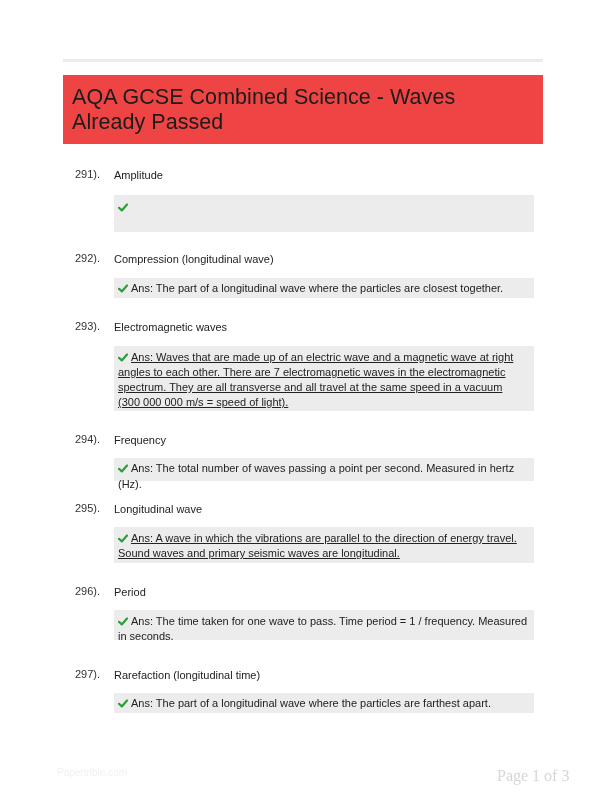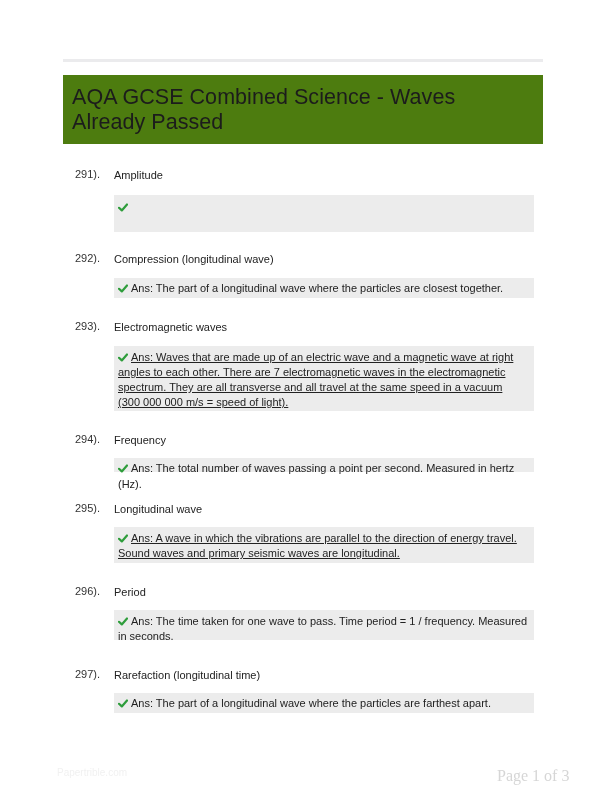--- a/index.html
+++ b/index.html
@@ -22,21 +22,21 @@
       width: 480px;
       height: 3px;
       background: #ebebed;
     }
     .title-box {
       position: absolute;
       left: 63px;
       top: 75px;
       width: 480px;
       height: 69px;
-      background: #4d7c0f;
+      background: #ef4444;
       box-sizing: border-box;
       padding: 10px 10px 0 9px;
     }
     .title-text {
       font-size: 21.5px;
       line-height: 25px;
       color: #1c1c1c;
       margin: 0;
       font-weight: normal;
       letter-spacing: 0.05px;
@@ -137,21 +137,21 @@
     <div class="ans-box" style="top:26px; height:65px; padding-right:18px; line-height:15px;text-decoration:underline;">
       <svg class="check" viewBox="0 0 10 9">
           <path d="M1 4.8 L3.8 7.4 L9 1.5" fill="none" stroke="#2e9d3b" stroke-width="2.2" stroke-linecap="round" stroke-linejoin="round"></path>
         </svg><span>Ans: Waves that are made up of an electric wave and a magnetic wave at right angles to each other. There are 7 electromagnetic waves in the electromagnetic spectrum. They are all transverse and all travel at the same speed in a vacuum (300 000 000 m/s = speed of light).</span>
     </div>
   </div>
 
   <div class="qa-item" style="top:433px;">
     <span class="q-num">294).</span>
     <span class="q-term">Frequency</span>
-    <div class="ans-box" style="top:25px; height:14px; padding-top:2px;">
+    <div class="ans-box" style="top:25px; height:23px; padding-top:2px;">
       <svg class="check" viewBox="0 0 10 9">
           <path d="M1 4.8 L3.8 7.4 L9 1.5" fill="none" stroke="#2e9d3b" stroke-width="2.2" stroke-linecap="round" stroke-linejoin="round"></path>
         </svg><span>Ans: The total number of waves passing a point per second. Measured in hertz (Hz).</span>
     </div>
   </div>
 
   <div class="qa-item" style="top:502px;">
     <span class="q-num">295).</span>
     <span class="q-term">Longitudinal wave</span>
     <div class="ans-box" style="top:25px; height:36px; line-height:15px;text-decoration:underline;">

